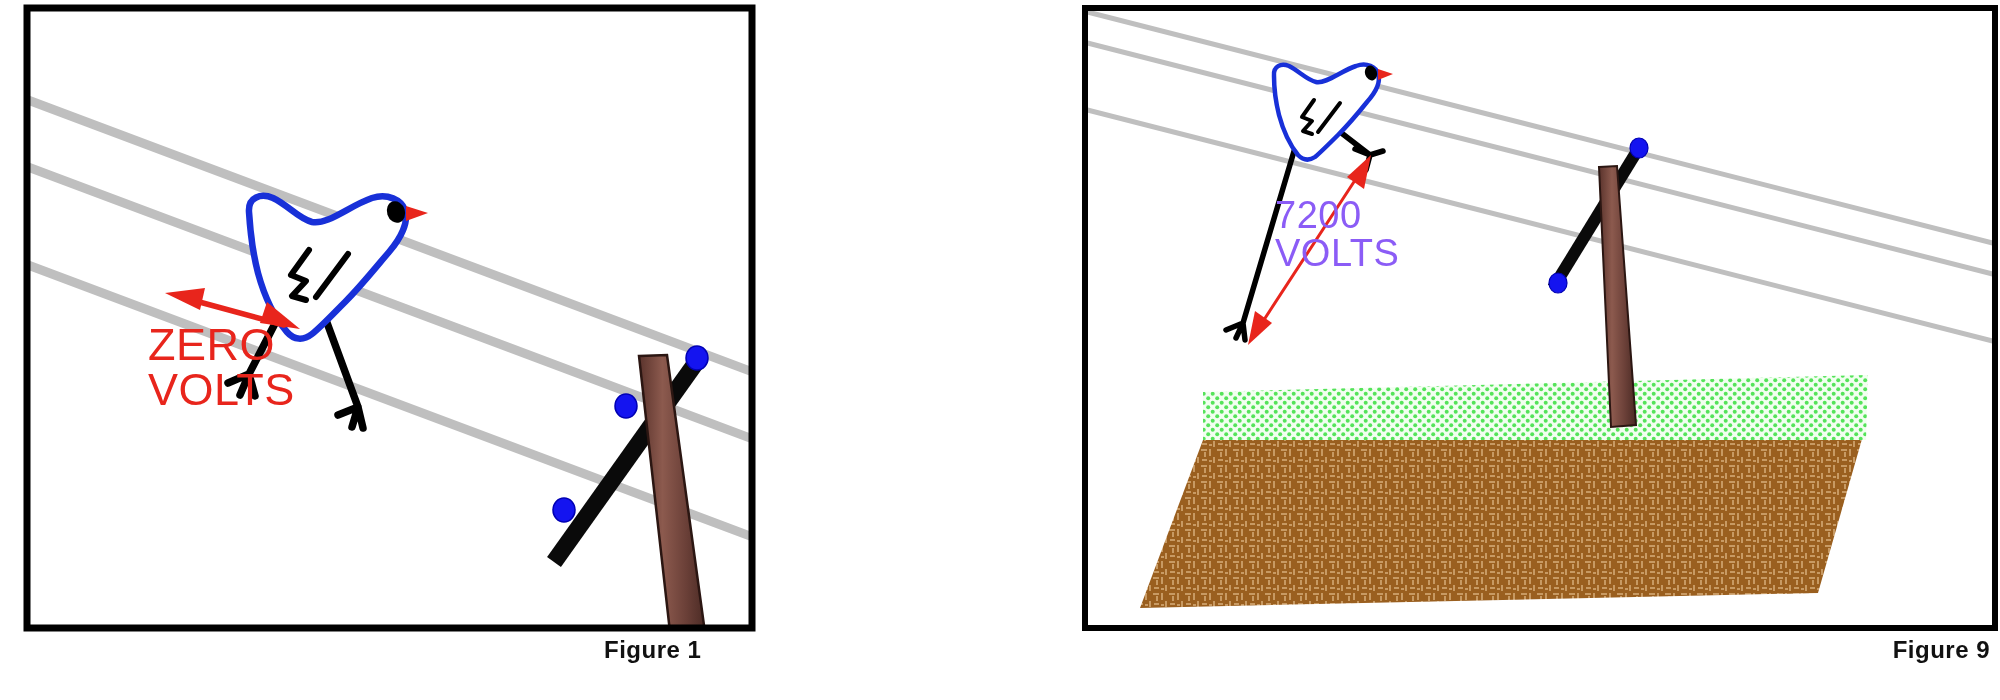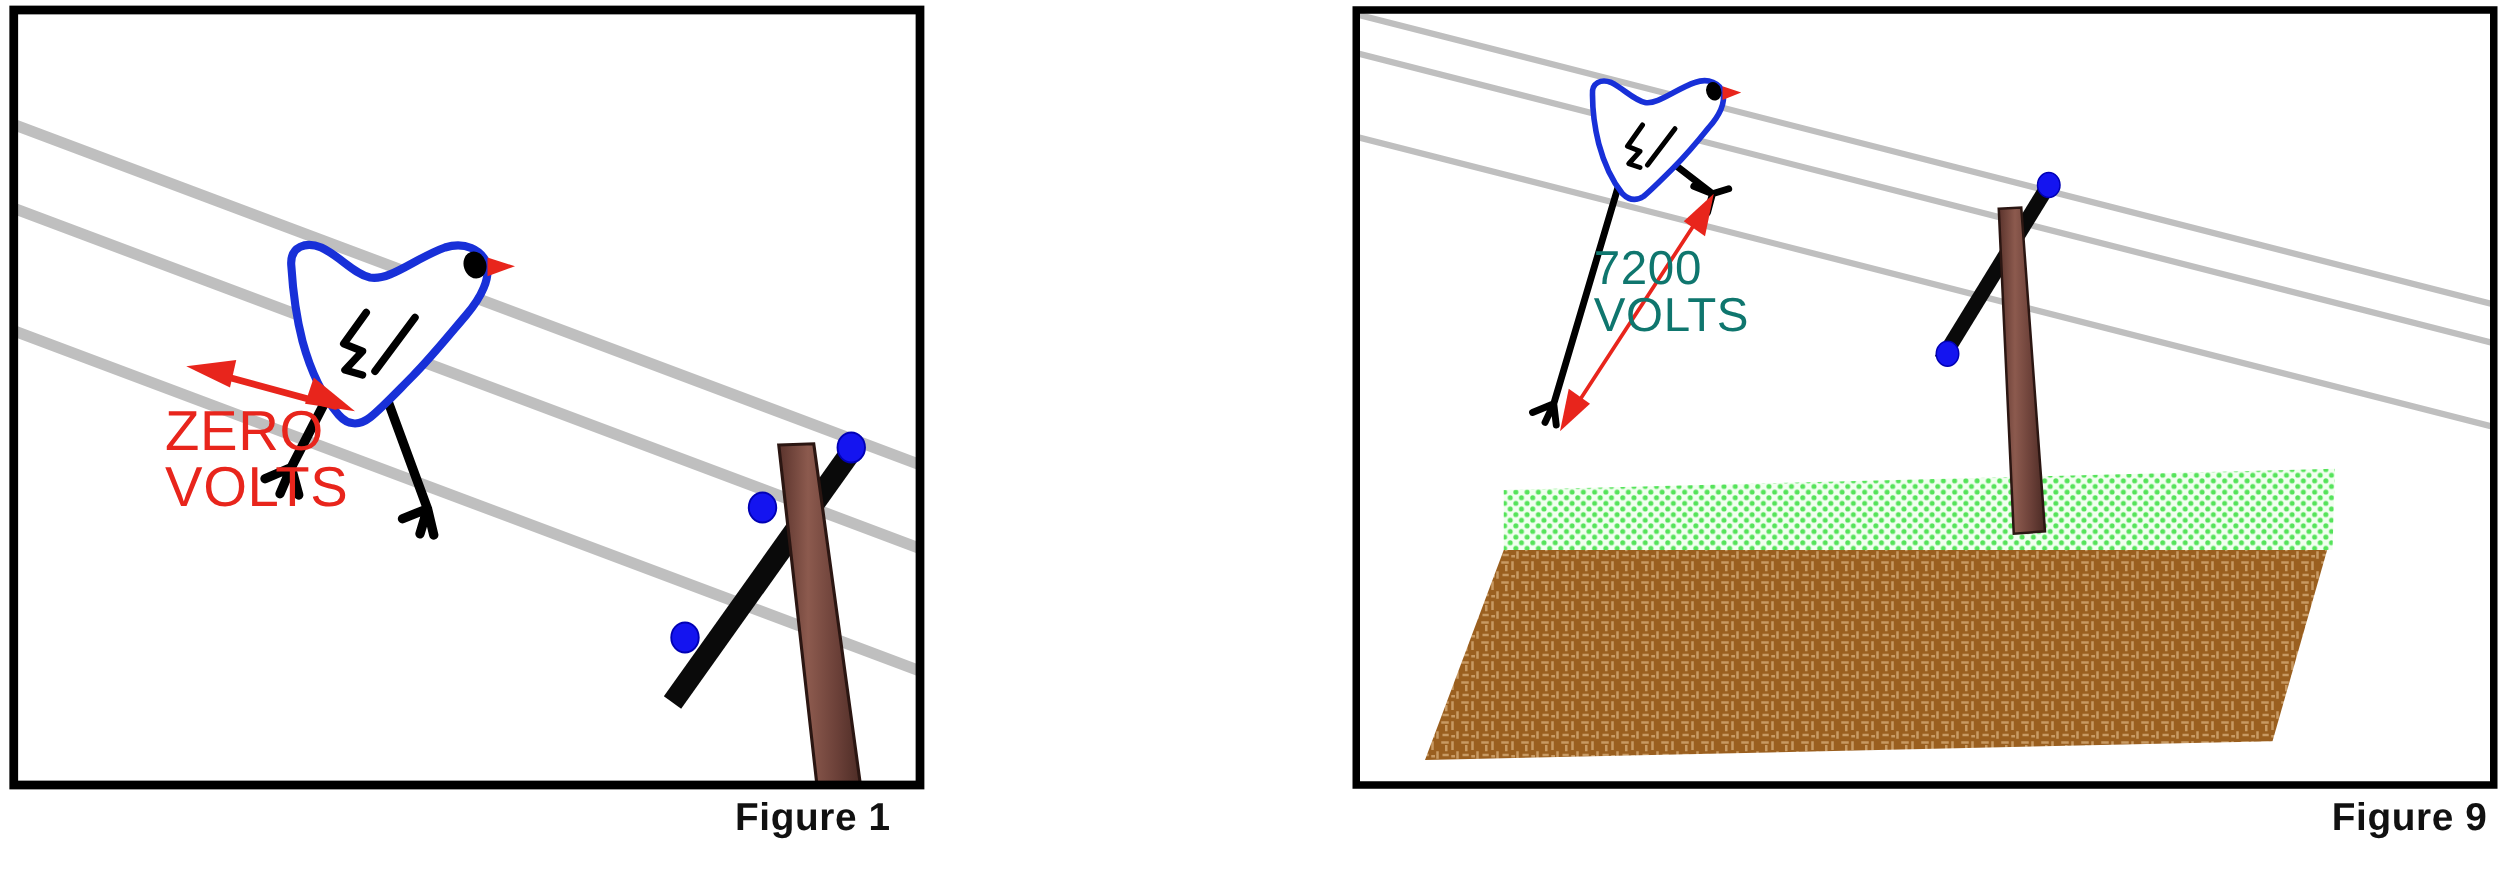--- a/index.html
+++ b/index.html
@@ -16,30 +16,30 @@
   #root {
     position: relative;
     width: 2000px;
     height: 700px;
     background: #ffffff;
   }
   .figure-wrap {
     position: absolute;
     top: 0;
   }
-  #fig1-wrap { left: 0px;  width: 760px; height: 520px; }
+  #fig1-wrap { left: 16px;  width: 760px; height: 520px; }
   #fig2-wrap { left: 1080px; width: 920px; height: 700px; }
 
   .panel-svg { display: block; }
 
   .figure-caption {
     position: absolute;
     font-family: "Liberation Sans", sans-serif;
     font-weight: bold;
-    font-size: 31px;
+    font-size: 24px;
     color: #111111;
     letter-spacing: 0.5px;
     white-space: nowrap;
   }
   #fig1-caption { left: 588px; top: 636px; }
   #fig2-caption { left: 1842px; top: 636px; }
 </style>
 </head>
 <body>
 
@@ -187,21 +187,21 @@
         <g>
           <line x1="176" y1="332" x2="283" y2="168" stroke="#e8251c" stroke-width="3" stroke-linecap="round"></line>
           <polygon points="168,345 175,311 192,323" fill="#e8251c"></polygon>
           <polygon points="291,155 284,189 267,177" fill="#e8251c"></polygon>
         </g>
       </g>
 
       <rect x="5" y="8" width="910" height="620" fill="none" stroke="#000000" stroke-width="6"></rect>
     </svg>
 
-    <div style="position:absolute; left:195px; top:196px; color:#0f766e; font-size:38px; line-height:38px; font-family:'Liberation Sans',sans-serif; letter-spacing:0.5px;">
+    <div style="position:absolute; left:195px; top:196px; color:#8b5cf6; font-size:38px; line-height:38px; font-family:'Liberation Sans',sans-serif; letter-spacing:0.5px;">
       <div>7200</div>
       <div>VOLTS</div>
     </div>
 
     <div class="figure-caption" id="fig2-caption" style="left:auto; right:10px;">Figure 9</div>
   </div>
 
 </div>
 
 </body></html>

